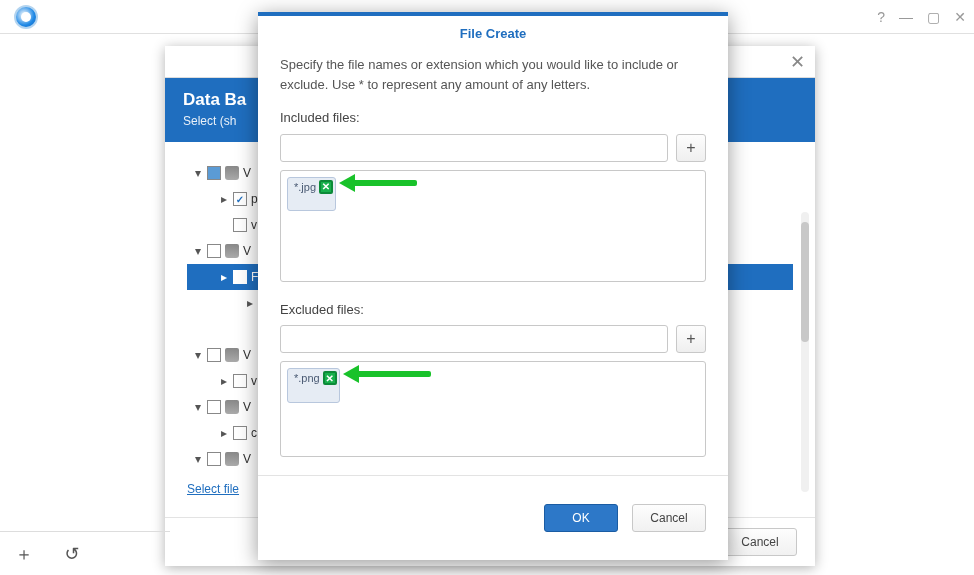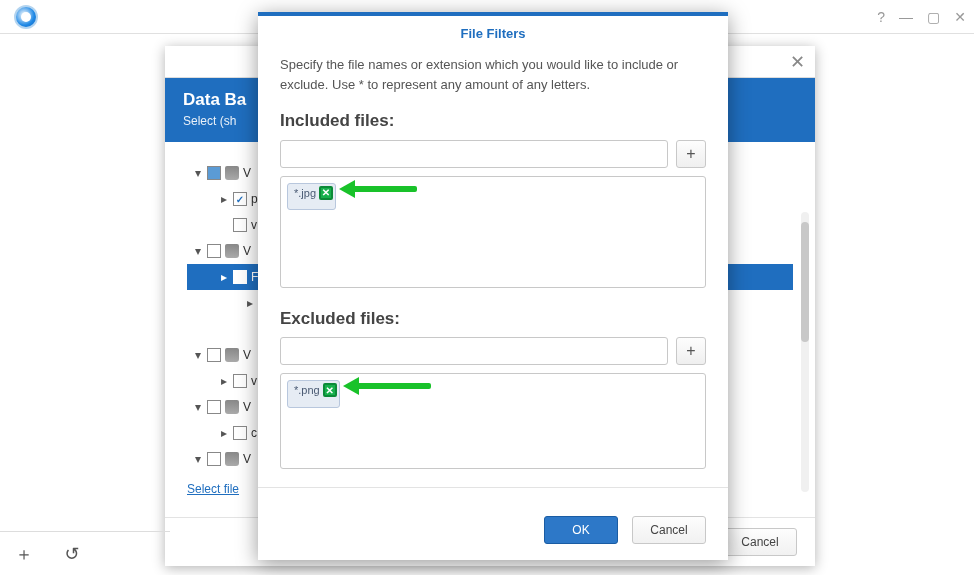--- a/index.html
+++ b/index.html
@@ -111,38 +111,38 @@
       display:flex;flex-direction:column;
       z-index: 5;
     }
     .modal-title{
       text-align:center;font-weight:bold;color:#1f6ebf;
       padding: 10px 0 14px; font-size:13px;
       border-bottom: none;
     }
     .modal-body{flex:1;padding: 0 22px; color:#555;line-height:1.5;position:relative;}
     .modal-desc{margin-bottom:14px;font-size:13px;}
-    .section-label{font-weight:bold;color:#444;margin-bottom:6px;font-size:17px;}
+    .section-label{font-weight:normal;color:#444;margin-bottom:6px;font-size:13px;}
     .input-row{display:flex;gap:8px;margin-bottom:8px;}
     .text-input{
       flex:1;height:28px;border:1px solid #c8c8c8;border-radius:3px;padding:0 6px;font-size:12px;
     }
     .add-btn{
       width:30px;height:28px;border:1px solid #c8c8c8;border-radius:3px;
       background:linear-gradient(#fdfdfd,#efefef);font-size:16px;color:#555;cursor:pointer;
     }
     .tag-area{
       height:112px;border:1px solid #c8c8c8;border-radius:3px;padding:6px;
       margin-bottom:18px;position:relative;
     }
     .tag-area.tall{height:96px;}
     .tag{
       display:inline-flex;align-items:center;
       background:#e6ecf4;border:1px solid #b8c7dd;border-radius:3px;
-      padding:1px 2px 8px 6px;font-size:11px;color:#4a5a73;gap:3px;
+      padding:1px 2px 15px 6px;font-size:11px;color:#4a5a73;gap:3px;
     }
     .tag .x{
       width:14px;height:14px;background:#17b04c;border:2px solid #0c8a38;color:#fff;
       border-radius:2px;font-size:10px;display:flex;align-items:center;justify-content:center;
       font-weight:bold;cursor:pointer;
     }
     .arrow-annot{
       position:absolute;height:14px;pointer-events:none;
     }
     .arrow-body{position:absolute;top:4px;height:6px;background:#19c22a;border-radius:2px;}
@@ -268,21 +268,21 @@
 <div class="bottom-toolbar">
   <div class="tbtn">
       <span>＋</span>
     </div>
   <div class="tbtn">
       <span>↺</span>
     </div>
 </div>
 
 <div class="modal">
-  <div class="modal-title">File Filters</div>
+  <div class="modal-title">File Create</div>
   <div class="modal-body">
     <p class="modal-desc">Specify the file names or extension which you would like to include or exclude. Use * to represent any amount of any letters.</p>
 
     <div class="section-label">Included files:</div>
     <div class="input-row">
       <input class="text-input" type="text" value="" style="">
       <button class="add-btn">+</button>
     </div>
     <div class="tag-area">
       <span class="tag">

